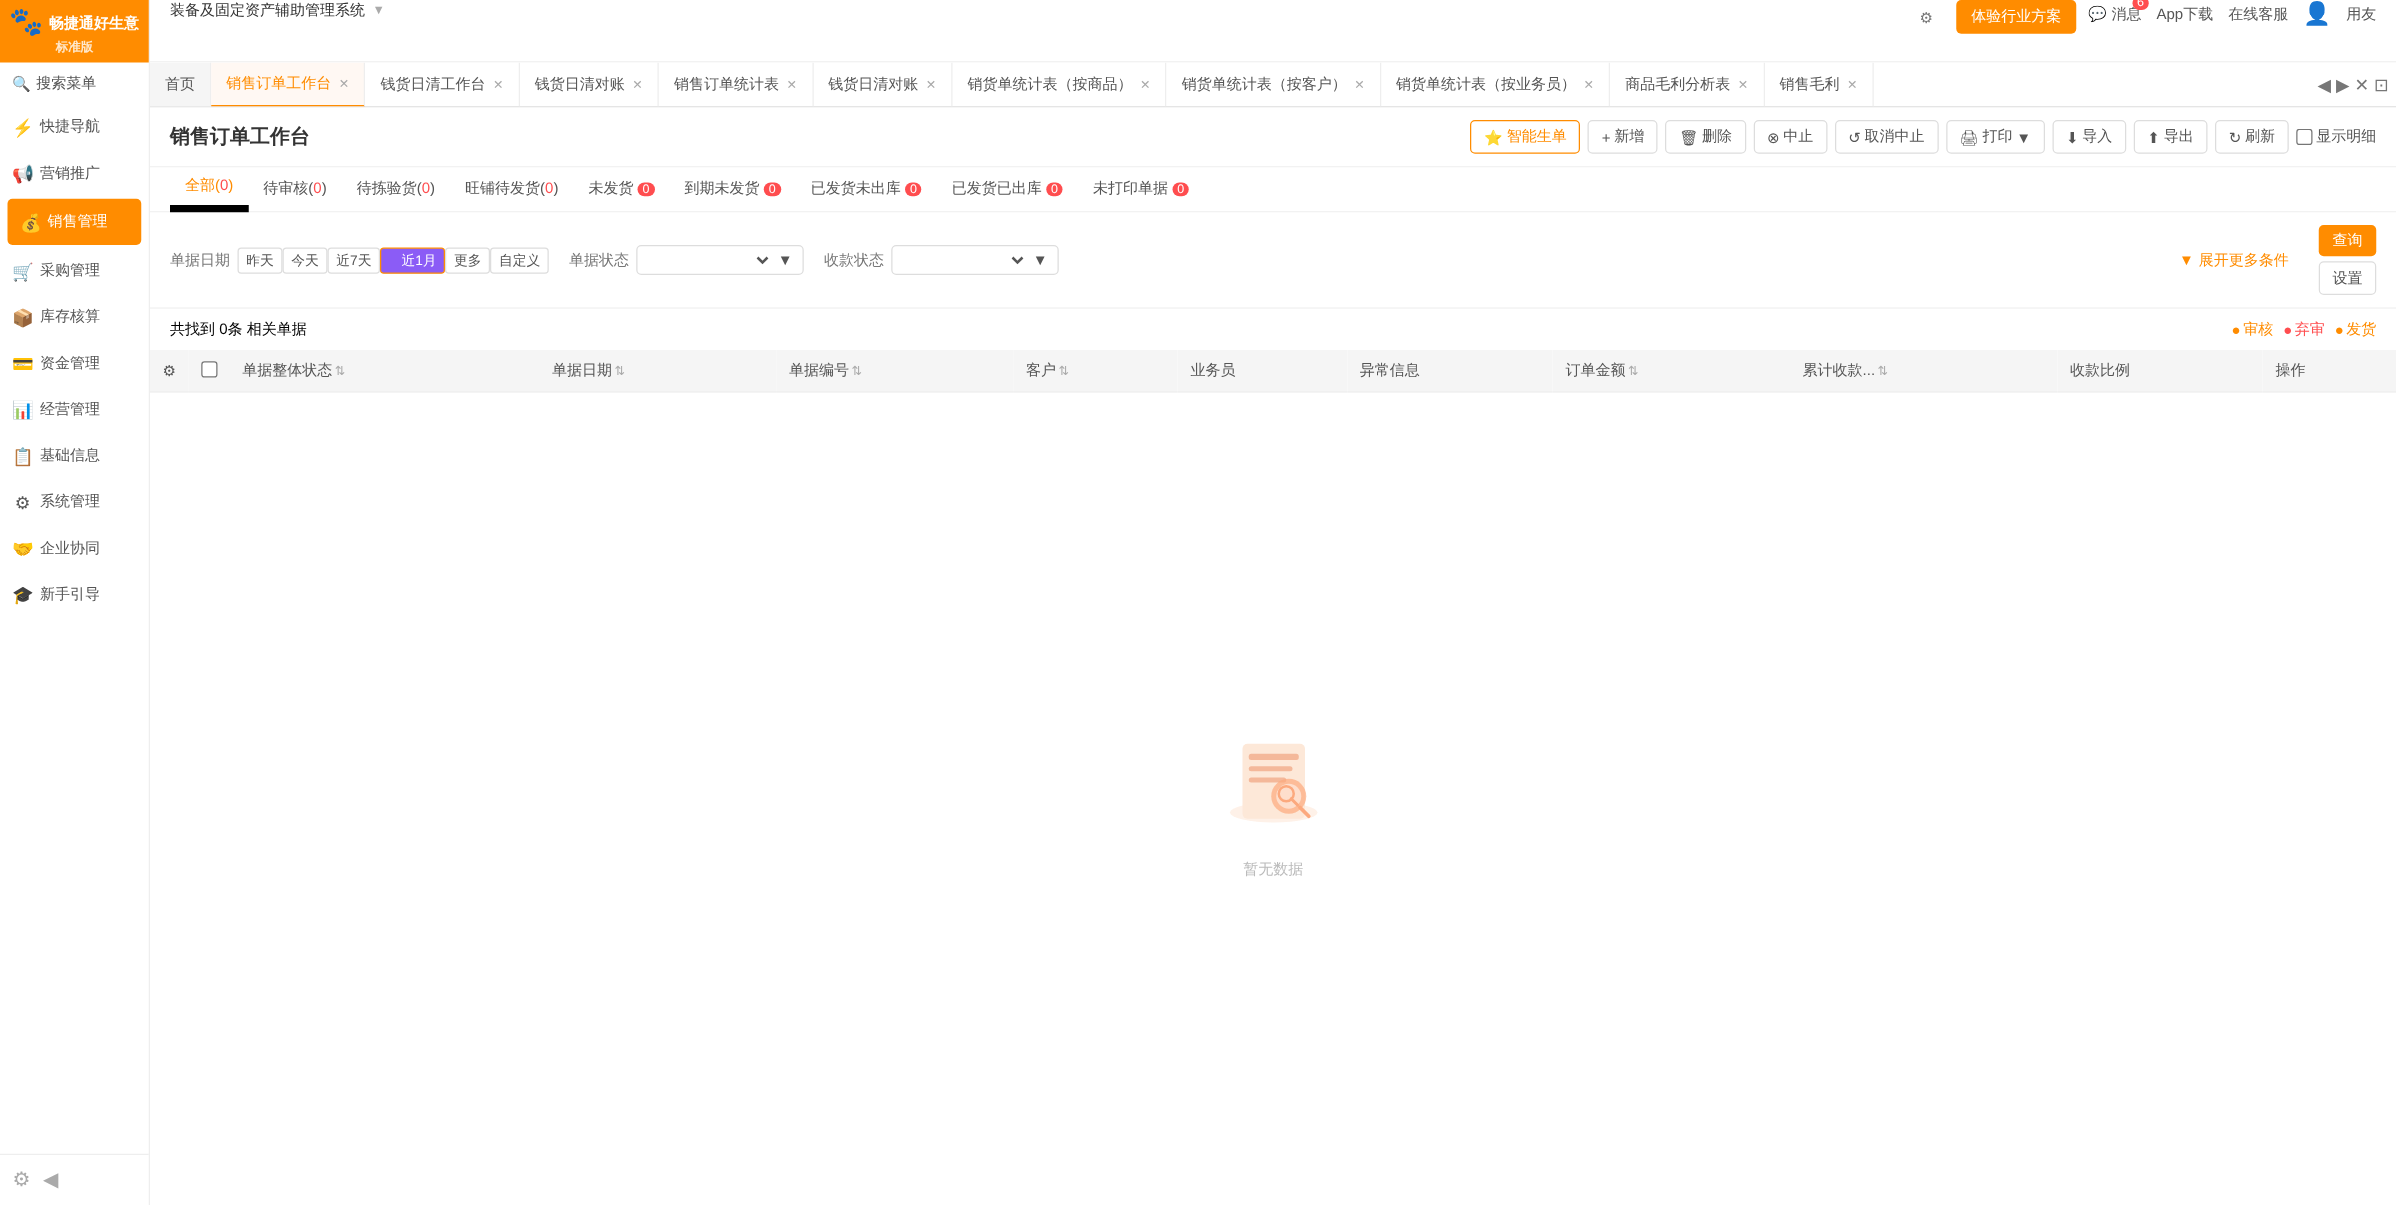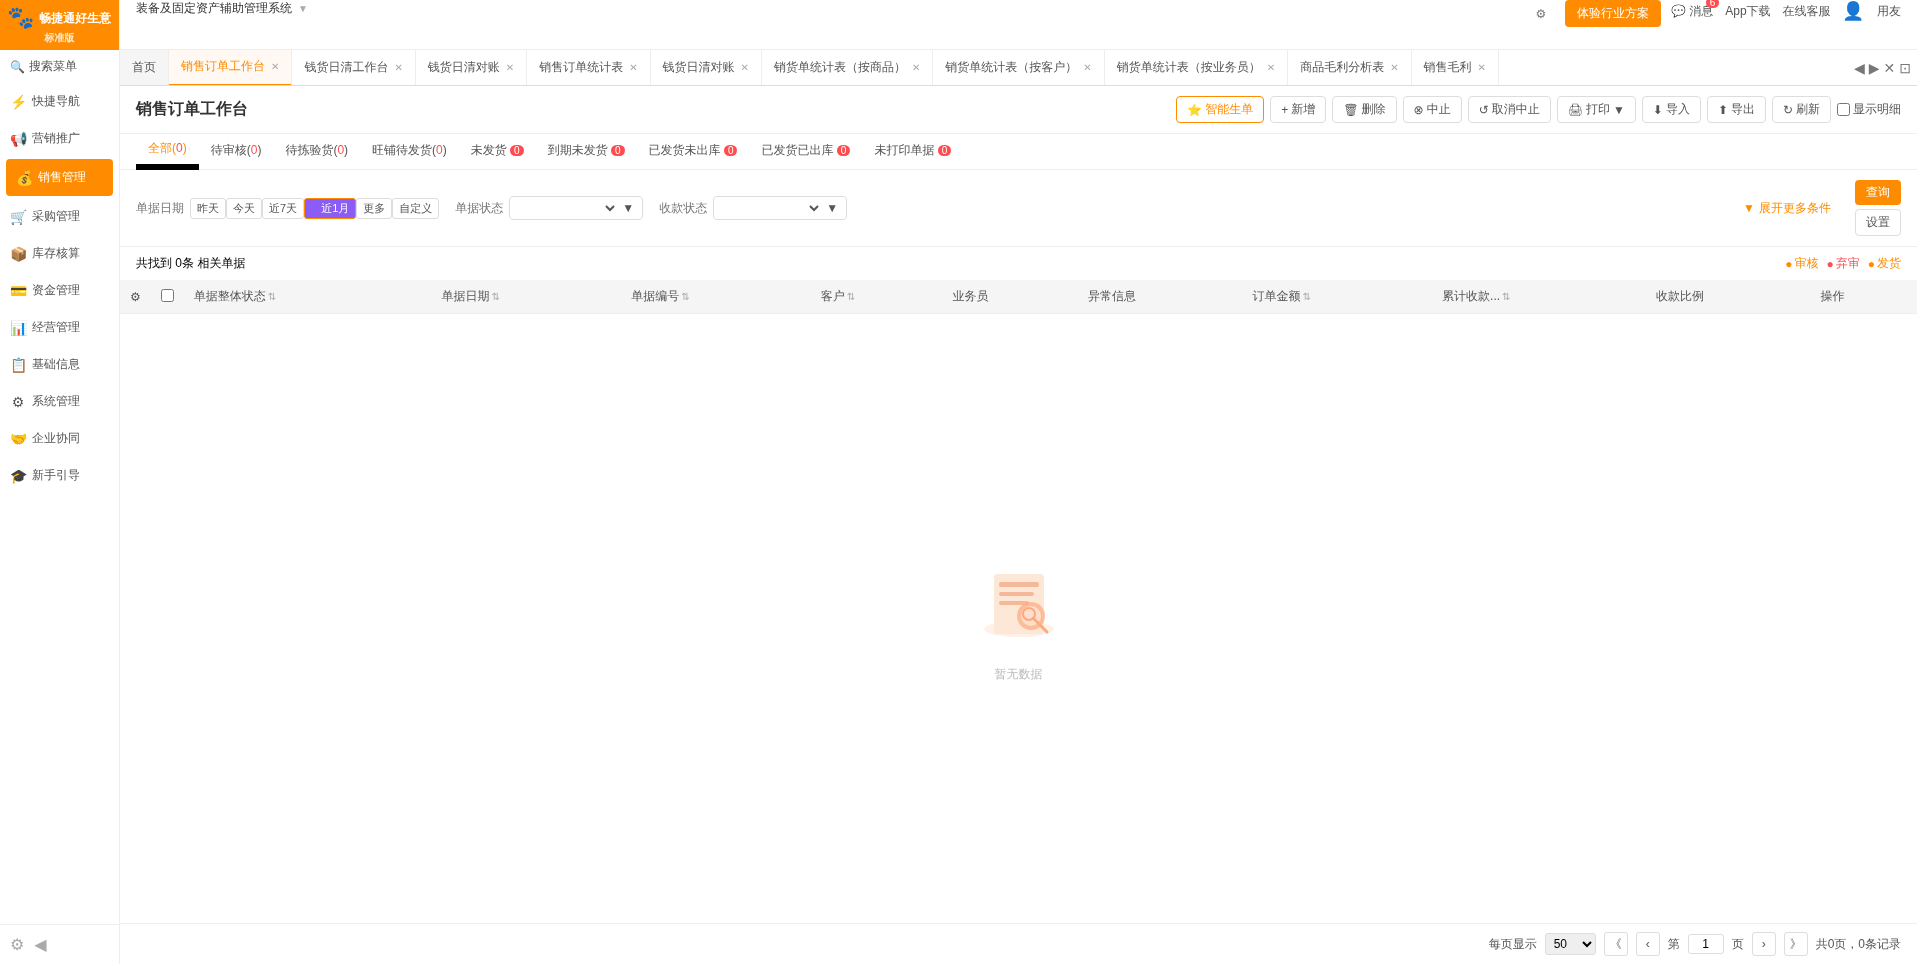--- a/index.html
+++ b/index.html
@@ -415,31 +415,15 @@
             <circle cx="62" cy="62" r="10" fill="#fff" opacity="0.5"></circle>
             <line x1="71" y1="71" x2="78" y2="78" stroke="#fca97e" stroke-width="3" stroke-linecap="round"></line>
             <circle cx="60" cy="60" r="6" fill="none" stroke="#fca97e" stroke-width="2"></circle>
             <line x1="64" y1="64" x2="69" y2="69" stroke="#fca97e" stroke-width="2.5" stroke-linecap="round"></line>
           </svg>
         </div>
         <span>暂无数据</span>
       </div>
     </div>
 
-    <div class="pagination">
-      <span class="page-label">每页显示</span>
-      <select class="page-select">
-        <option>50</option>
-        <option>20</option>
-        <option>100</option>
-      </select>
-      <button class="page-btn">《</button>
-      <button class="page-btn">‹</button>
-      <span class="page-label">第</span>
-      <input class="page-input" type="text" value="1" style="">
-      <span class="page-label">页</span>
-      <button class="page-btn">›</button>
-      <button class="page-btn">》</button>
-      <span class="page-info">共0页，0条记录</span>
-    </div>
 
   </div>
 </div>
 
 </body></html>

